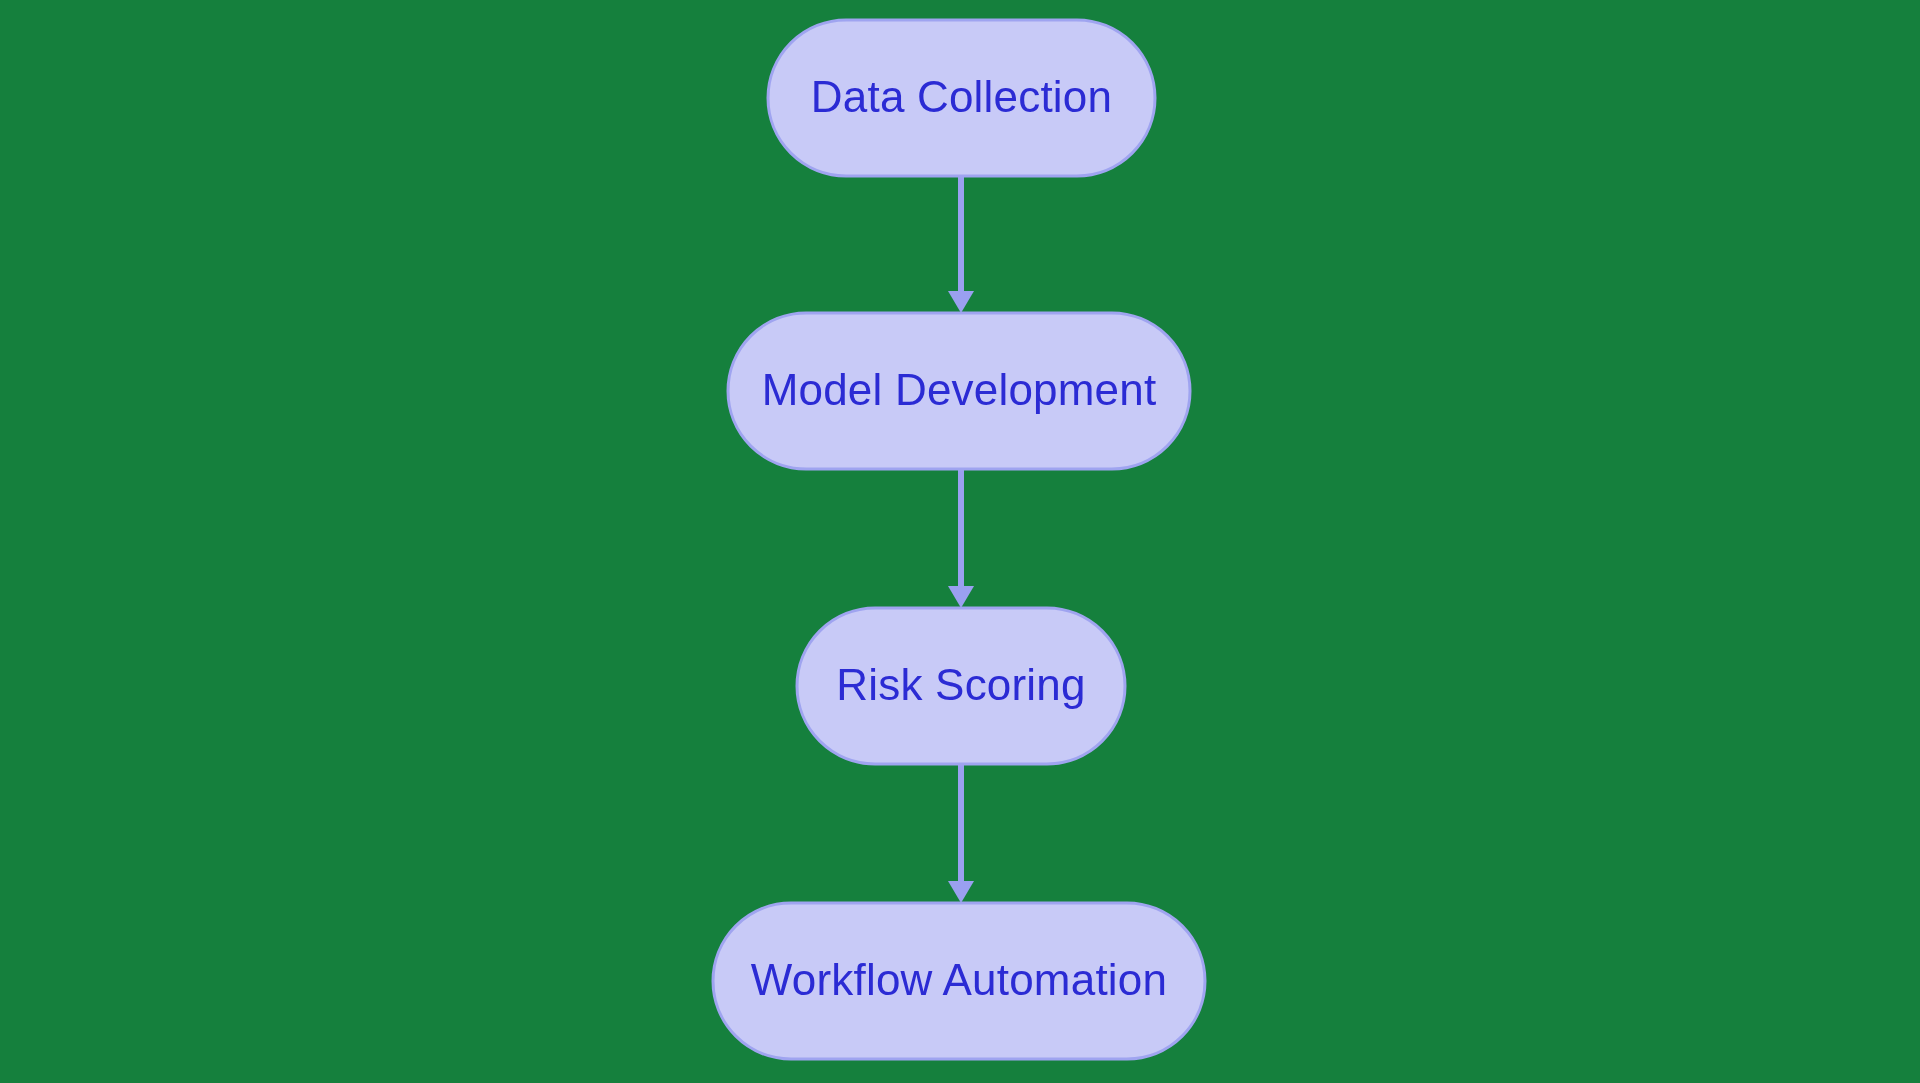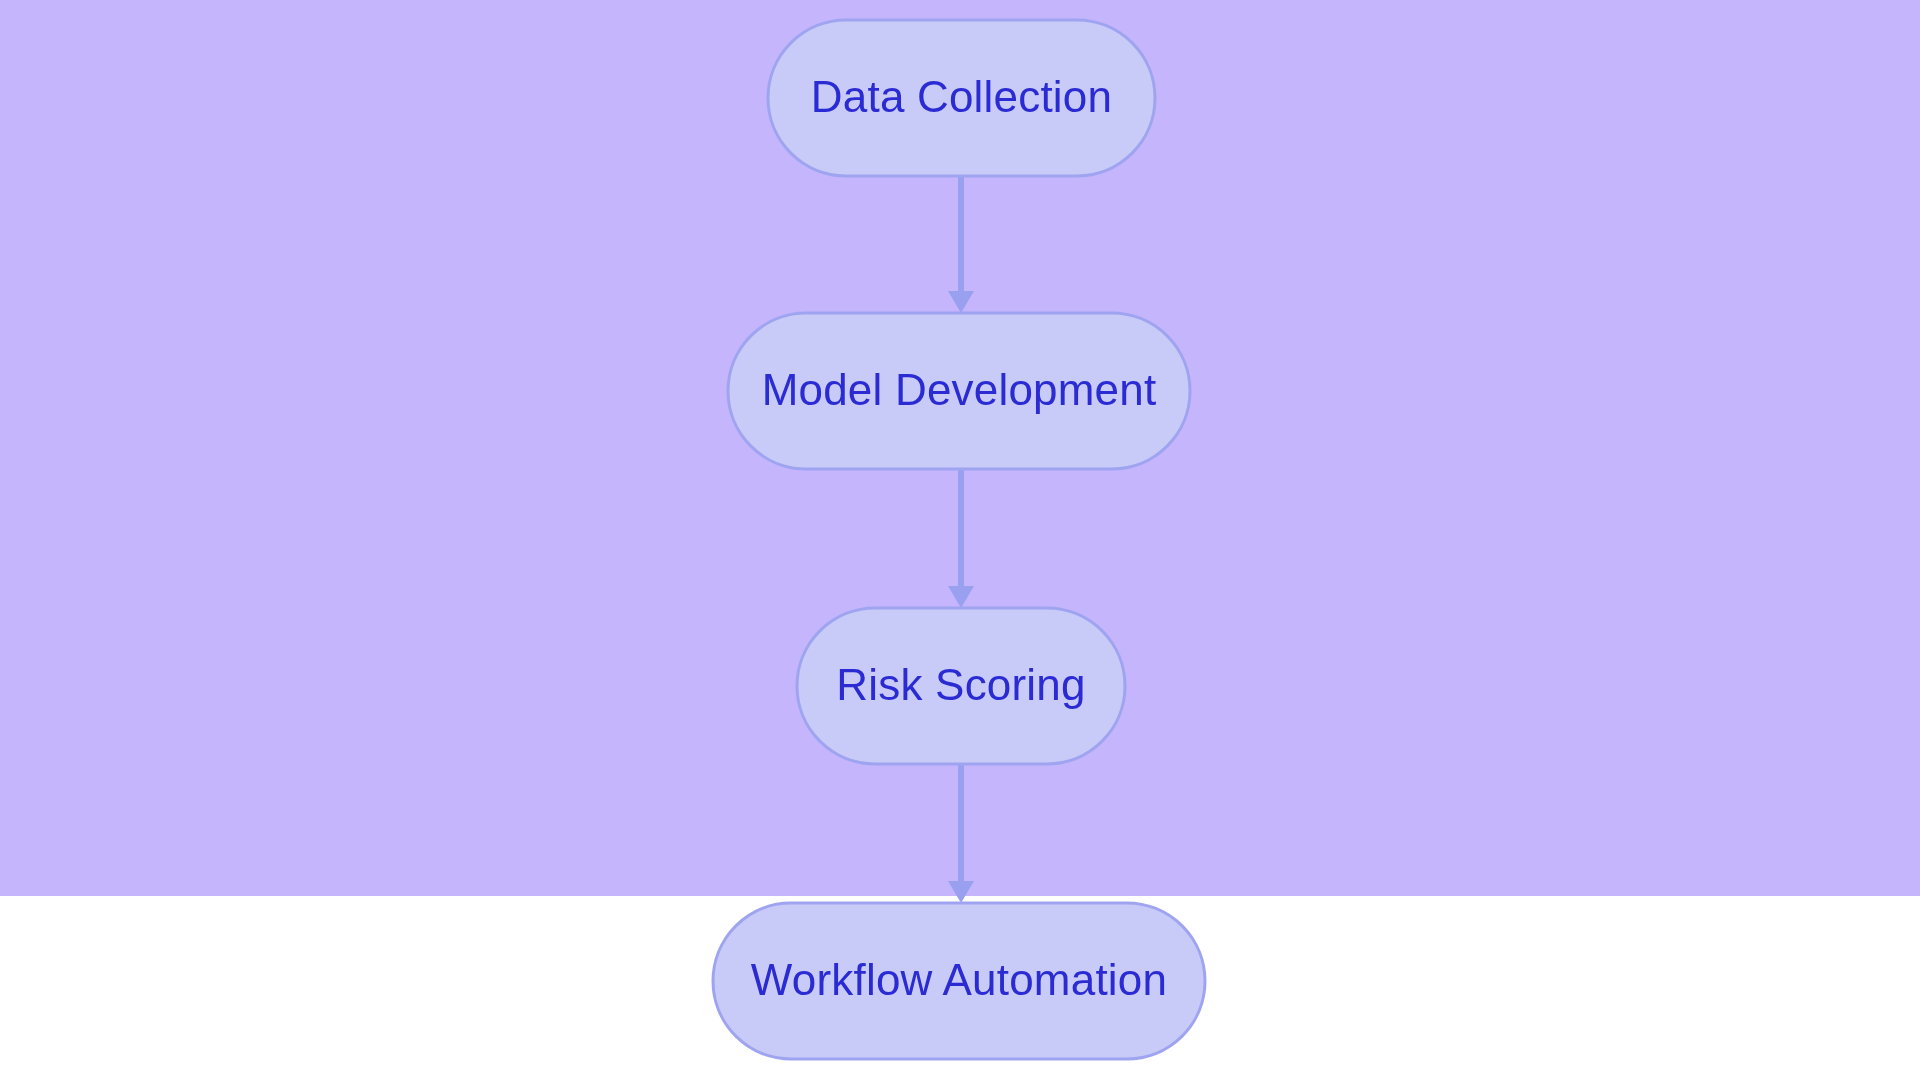--- a/index.html
+++ b/index.html
@@ -11,22 +11,22 @@
   body {
     width: 1920px;
     height: 1083px;
     overflow: hidden;
     font-family: "Liberation Sans", "DejaVu Sans", sans-serif;
   }
 
   #flow-canvas {
     position: relative;
     width: 1920px;
-    height: 896px;
-    background: #c4b5fd;
+    height: 1083px;
+    background: #15803d;
   }
 
   #flow-svg {
     position: absolute;
     left: 0;
     top: 0;
     width: 1920px;
     height: 1083px;
     display: block;
   }

